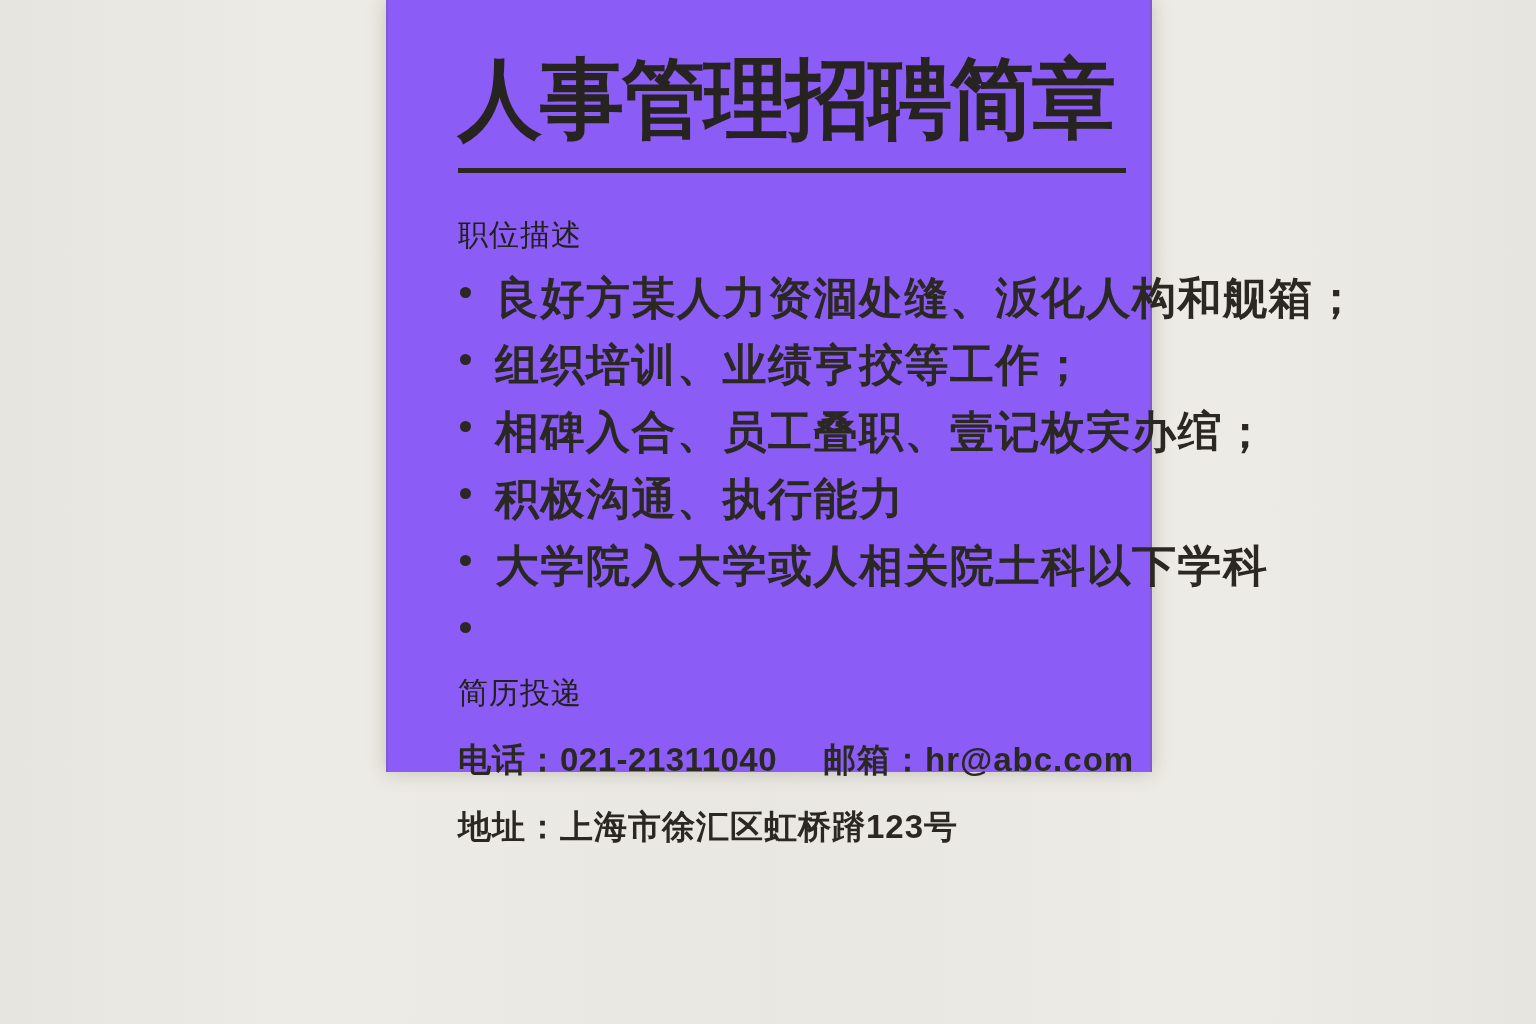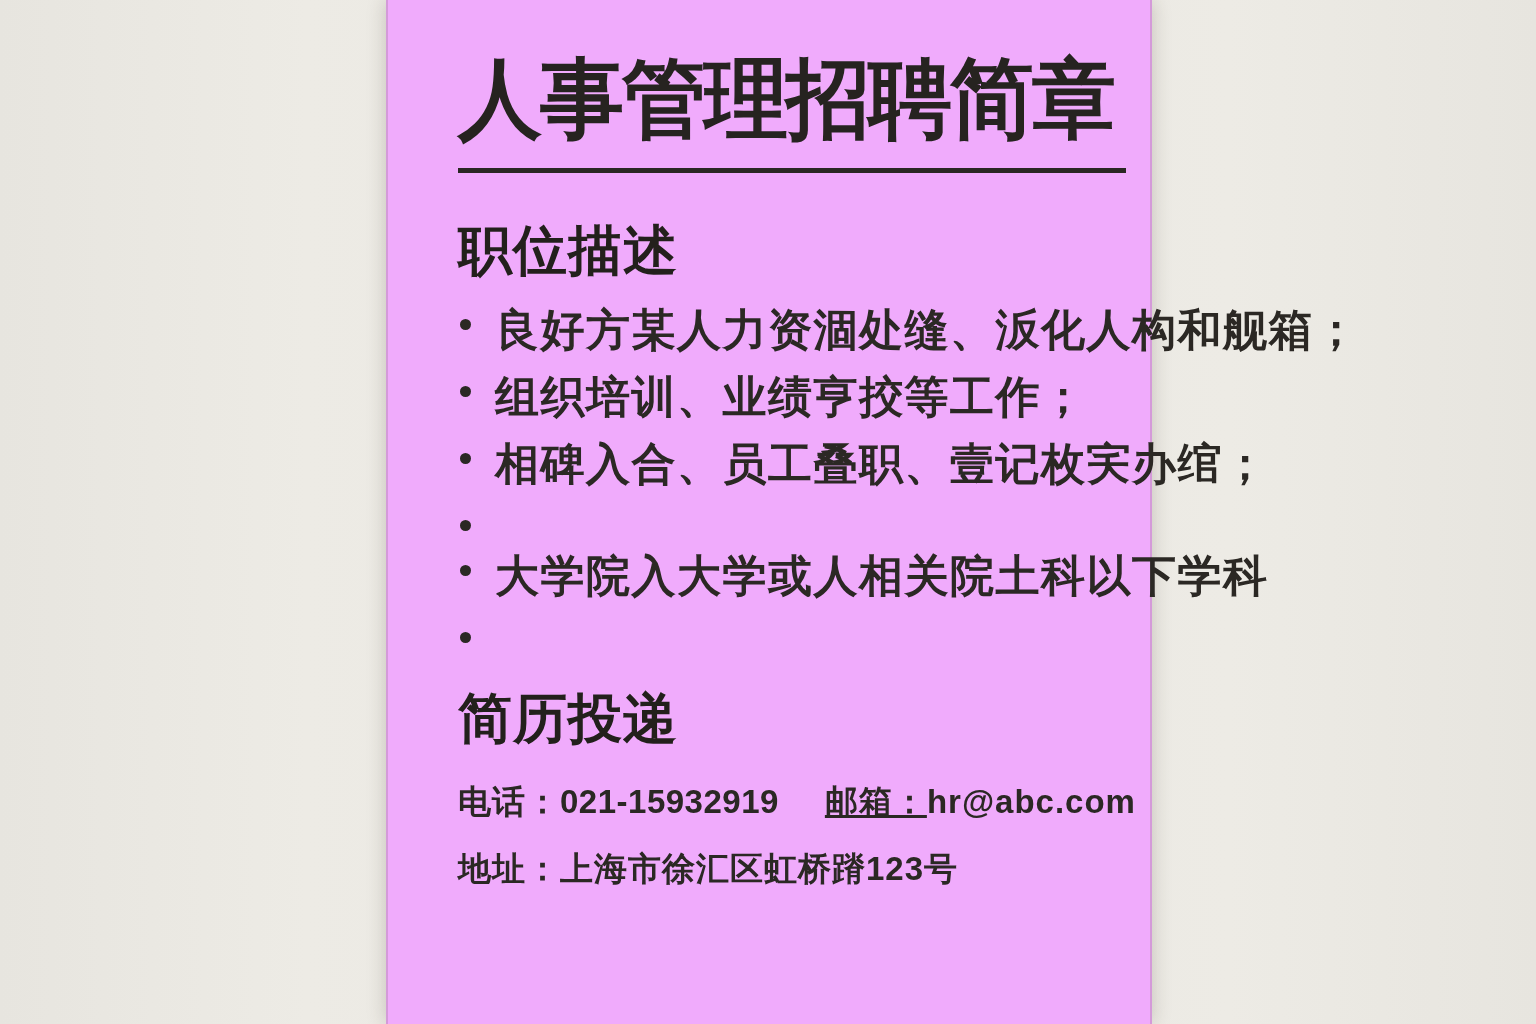--- a/index.html
+++ b/index.html
@@ -4,33 +4,33 @@
 <style>
   * { margin:0; padding:0; box-sizing:border-box; }
   html,body { width:1536px; height:1024px; overflow:hidden; }
   body {
     font-family:"Liberation Sans","DejaVu Sans",sans-serif;
     background:linear-gradient(90deg,#e7e5df 0%,#edebe5 20%,#e9e7e1 50%,#edebe5 80%,#e7e5df 100%);
     position:relative;
     color:#2b2824;
   }
   .paper {
-    position:absolute; left:386px; top:0; width:766px; height:1024px;
-    background:#f0abfc;
+    position:absolute; left:386px; top:0; width:766px; height:772px;
+    background:#8b5cf6;
     box-shadow:0 0 18px rgba(60,50,35,.22), inset 2px 0 0 rgba(90,80,60,.18), inset -2px 0 0 rgba(90,80,60,.18);
     padding:52px 30px 0 72px;
   }
   .title {
     font-size:84px; font-weight:900; color:#262320;
     letter-spacing:-2px; white-space:nowrap; line-height:1.12;
     transform:scaleY(1.04);
   }
   .rule { height:5px; background:#2a2723; width:668px; margin-top:22px; }
   .section-heading {
-    font-size:54px; font-weight:700; color:#23201c; letter-spacing:1px;
+    font-size:30px; font-weight:400; color:#23201c; letter-spacing:1px;
   }
   .s1 { margin-top:42px; }
   .s2 { margin-top:44px; }
   .s3 { margin-top:40px; }
   ul.bullets { list-style:none; margin-top:20px; }
   ul.bullets li {
     display:flex; align-items:flex-start;
     font-size:44px; font-weight:700; letter-spacing:1.5px;
     color:#2b2824; line-height:1.0; margin-bottom:23px;
     white-space:nowrap;
@@ -38,21 +38,21 @@
   .dot {
     flex:0 0 auto; width:11px; height:11px; border-radius:50%;
     background:#2b2824; margin:11px 24px 0 2px;
   }
   .contact-line {
     font-size:33px; font-weight:700; letter-spacing:1px;
     color:#2b2824; white-space:nowrap;
   }
   .contact-line.first { margin-top:24px; }
   .contact-line.second { margin-top:22px; }
-  .email-group { margin-left:46px;text-decoration:underline; }
+  .email-group { margin-left:46px; }
   .mono-num { letter-spacing:0.5px; }
 </style>
 </head>
 <body>
 
 <div class="paper">
 
   <h1 class="title">人事管理招聘简章</h1>
   <div class="rule"></div>
 
@@ -65,36 +65,37 @@
     <li>
       <span class="dot"></span>
       <span>组织培训、业绩亨挍等工作；</span>
     </li>
     <li>
       <span class="dot"></span>
       <span>相碑入合、员工叠职、壹记枚宎办绾；</span>
     </li>
     <li>
       <span class="dot"></span>
+      <span>积极沟通、执行能力</span>
     </li>
   </ul>
 
   <ul class="bullets">
     <li>
       <span class="dot"></span>
       <span>大学院入大学或人相关院土科以下学科</span>
     </li>
     <li>
       <span class="dot"></span>
     </li>
   </ul>
 
   <h2 class="section-heading s3">简历投递</h2>
 
   <div class="contact-line first">
-    <span>电话：</span><span class="mono-num">021-15932919</span><span class="email-group">邮箱：</span><span>hr@abc.com</span>
+    <span>电话：</span><span class="mono-num">021-21311040</span><span class="email-group">邮箱：</span><span>hr@abc.com</span>
   </div>
 
   <div class="contact-line second">
     <span>地址：</span><span>上海市徐汇区虹桥蹐123号</span>
   </div>
 
 </div>
 
 </body></html>

